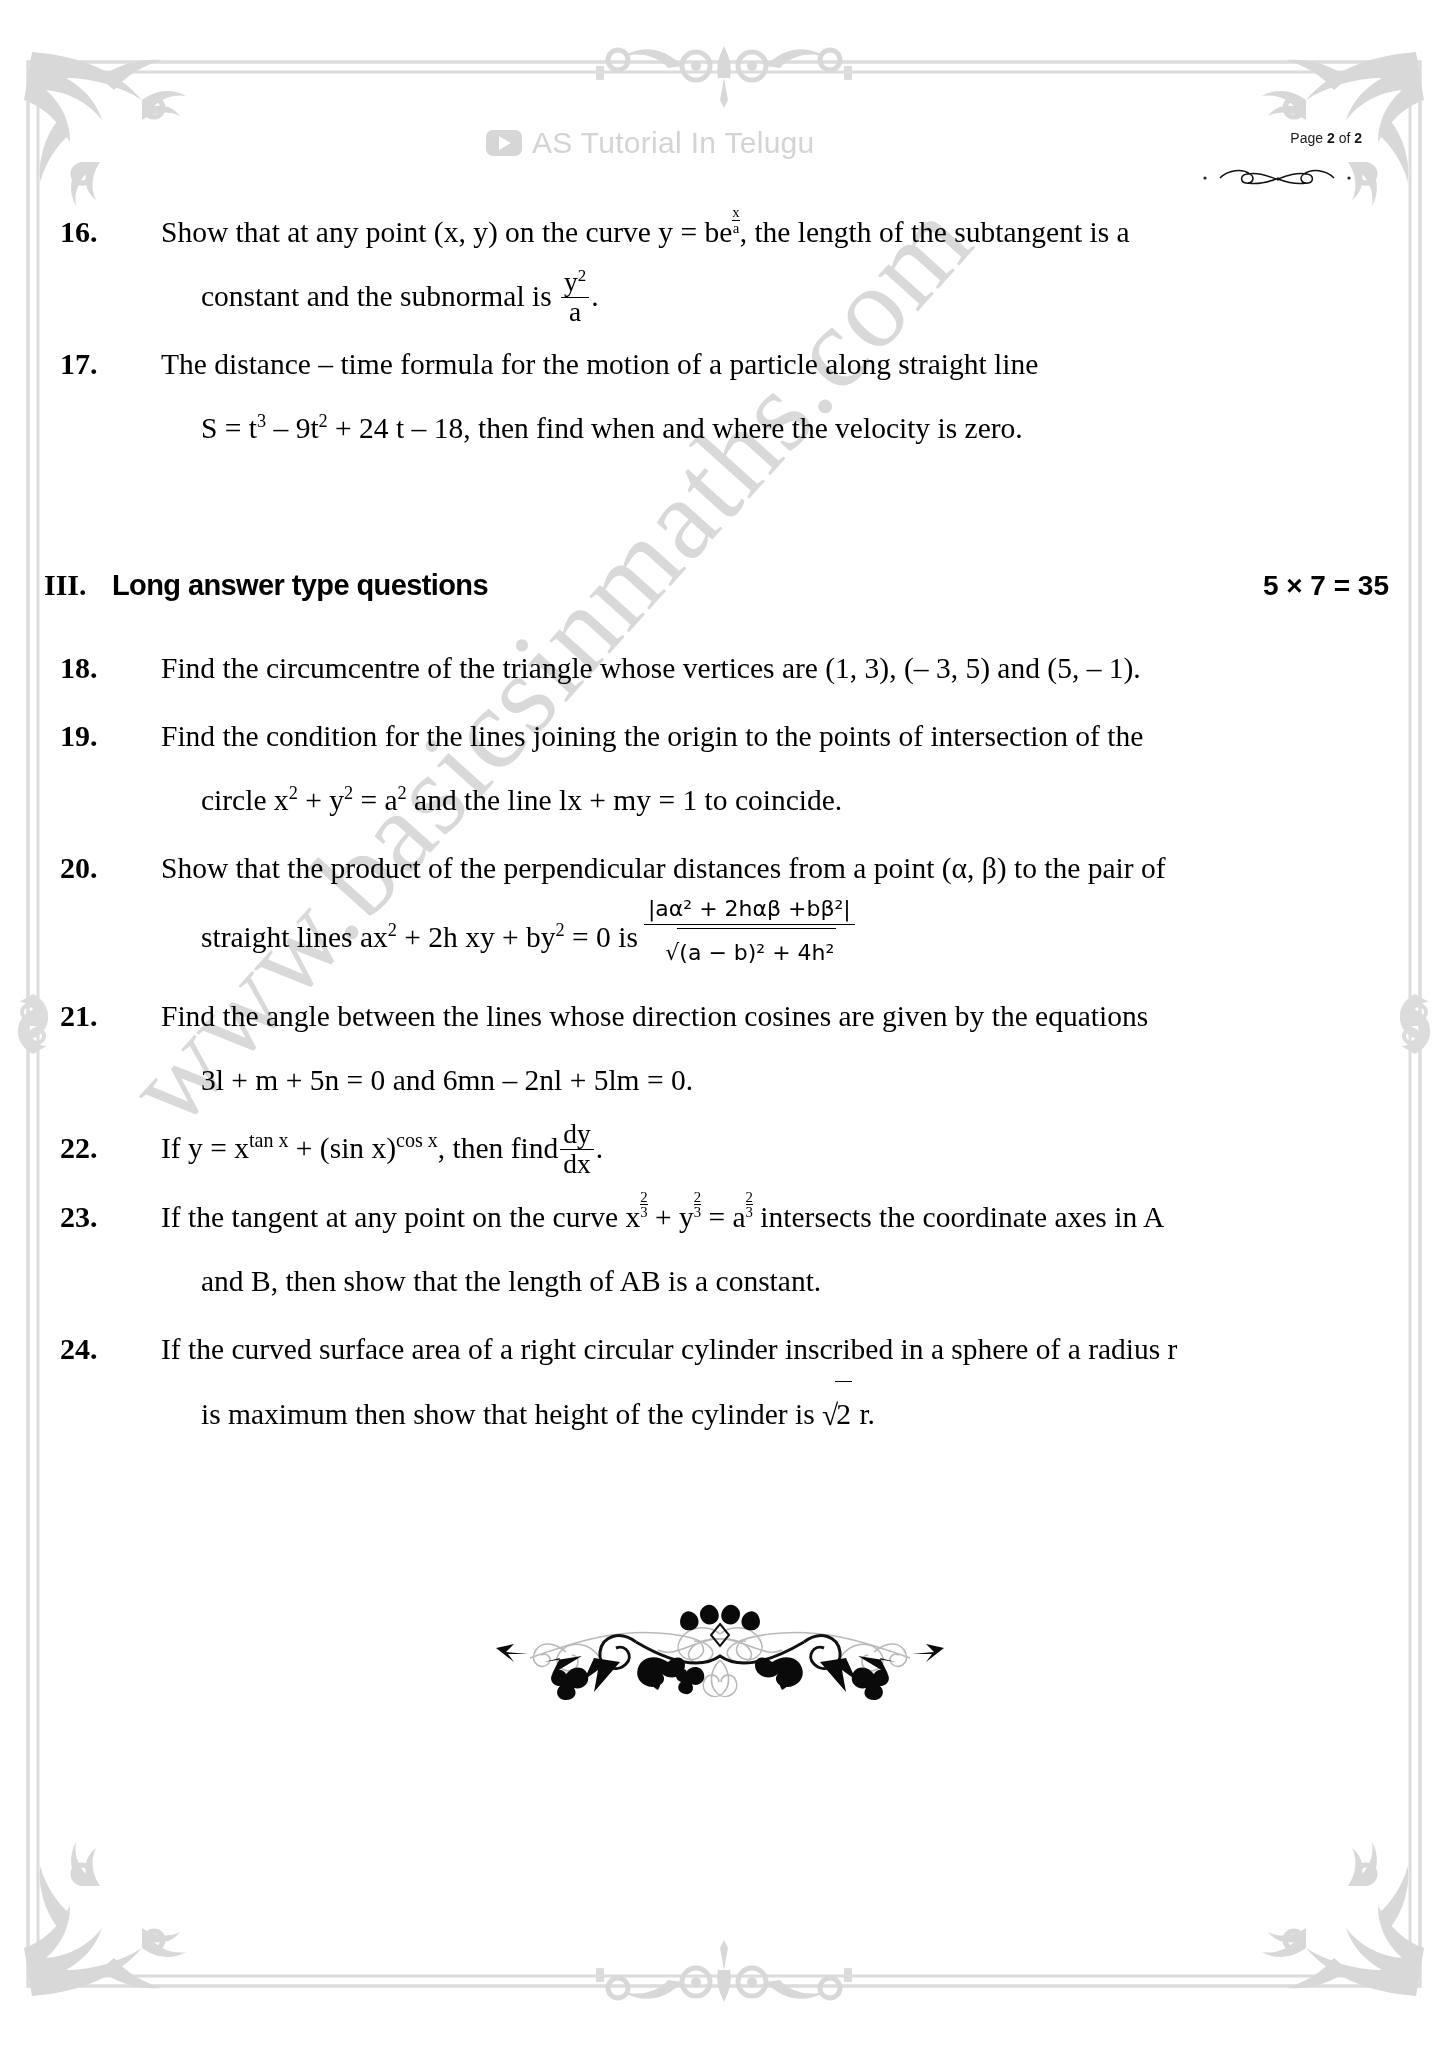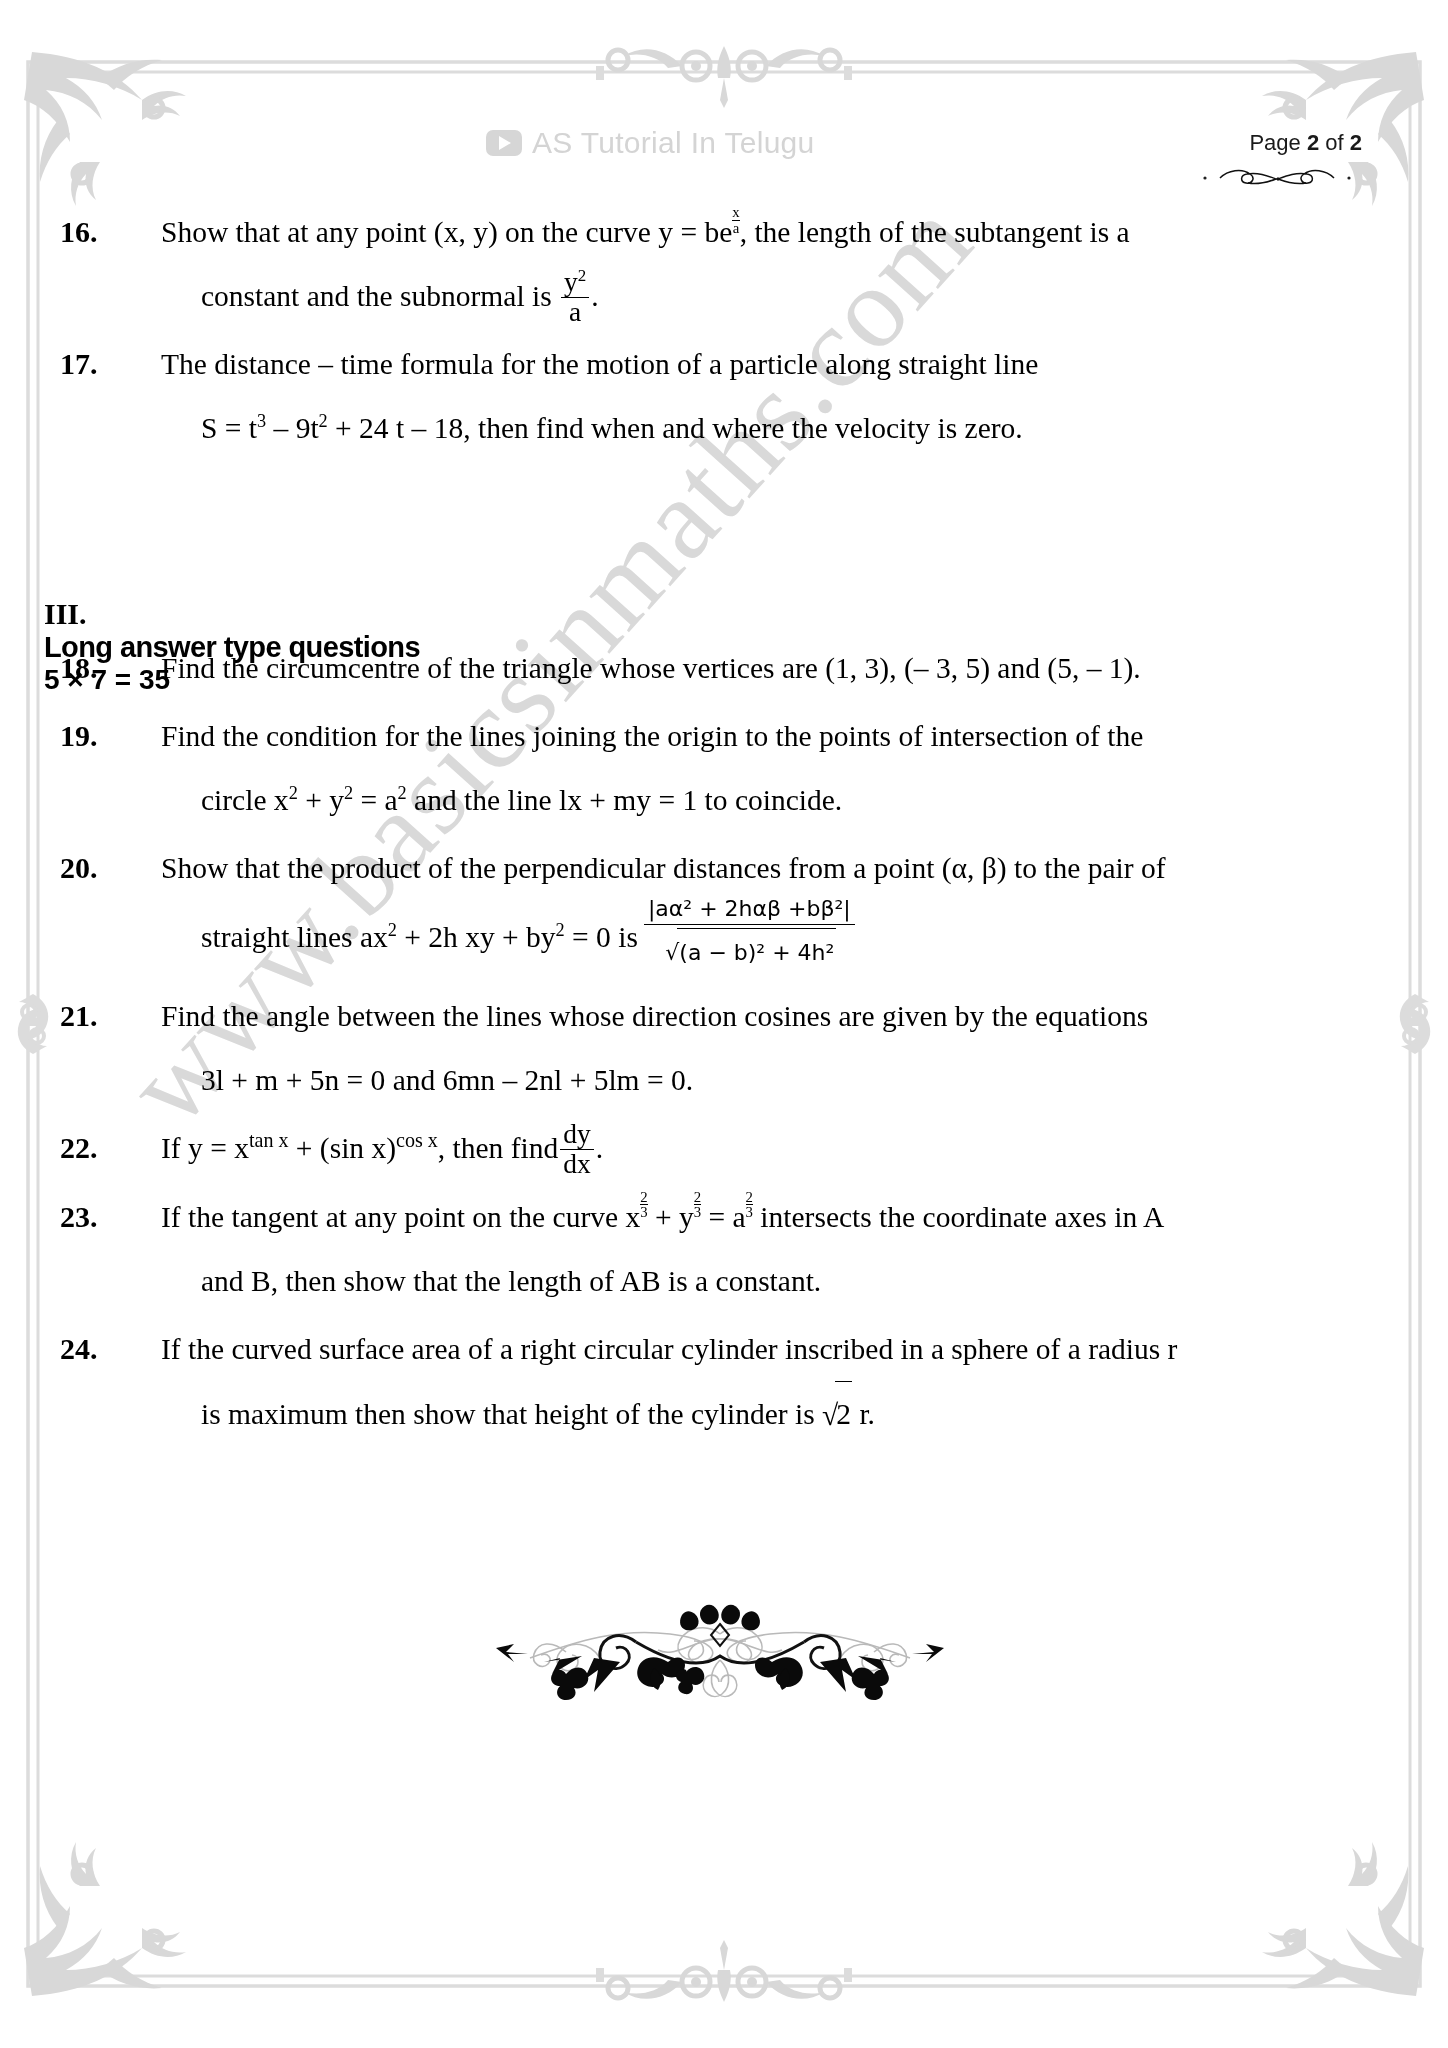--- a/index.html
+++ b/index.html
@@ -94,21 +94,21 @@
     font-family: "Liberation Sans", "DejaVu Sans", sans-serif;
     font-size: 30px;
     color: #d4d4d4;
     letter-spacing: 0.3px;
   }
   .page-no {
     position: absolute;
     right: 0;
     top: 4px;
     font-family: "Liberation Sans", "DejaVu Sans", sans-serif;
-    font-size: 22px;
+    font-size: 14px;
     color: #1a1a1a;
     white-space: nowrap;
   }
   .page-no b { font-weight: 700; }
   .page-flourish {
     position: absolute;
     right: 10px;
     top: 36px;
     width: 150px;
     height: 26px;
@@ -366,21 +366,21 @@
       <div class="q-num">17.</div>
       <div class="q-body">
         <div class="q-line">The distance – time formula for the motion of a particle along straight line</div>
         <div class="q-line indent">
           <span>S = t</span><sup class="exp">3</sup><span> – 9t</span><sup class="exp">2</sup><span> + 24 t – 18, then find when and where the velocity is zero.</span>
         </div>
       </div>
     </div>
   </div>
 
-  <div class="section-head" style="top:597px;flex-direction:column;">
+  <div class="section-head" style="top:568px;">
     <span class="sec-roman">III.</span>
     <span class="sec-title">Long answer type questions</span>
     <span class="sec-marks">5 × 7 = 35</span>
   </div>
 
   <div class="q-list" style="top:636px;">
 
     <div class="q-item">
       <div class="q-num">18.</div>
       <div class="q-body">

